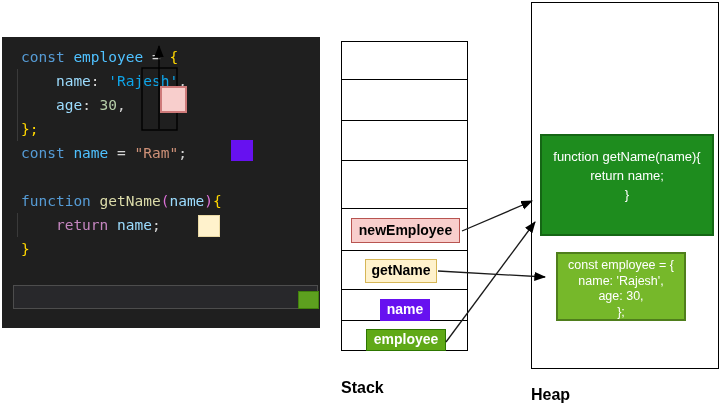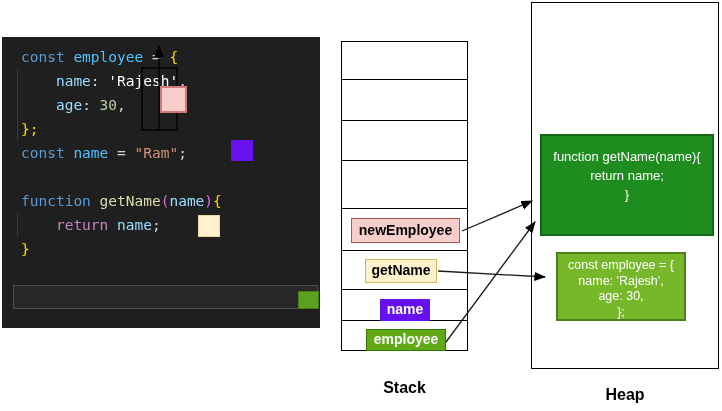--- a/index.html
+++ b/index.html
@@ -19,34 +19,34 @@
   .sq{position:absolute;box-sizing:border-box;z-index:6;}
 
   
   .frame{position:absolute;box-sizing:border-box;border:1.6px solid #000;background:#fff;z-index:1;}
   .hline{position:absolute;height:0;border-top:1.4px solid #000;z-index:2;}
   .stack-item{position:absolute;box-sizing:border-box;text-align:center;font-weight:bold;
               font-size:14px;z-index:3;}
   .heap-obj{position:absolute;box-sizing:border-box;text-align:center;z-index:3;}
   .heap-obj div{white-space:pre;}
 
-  .region-label{position:absolute;text-align:center;font-weight:bold;font-size:16px;color:#000;z-index:3;}
+  .region-label{position:absolute;text-align:left;font-weight:bold;font-size:16px;color:#000;z-index:3;}
 
   #overlay{position:absolute;left:0;top:0;width:722px;height:411px;z-index:5;pointer-events:none;}
 </style>
 </head>
 <body>
 
 <div id="canvas">
 
   <div class="abs" id="code-editor">
     <div class="indent-guide" style="top:32px;height:72px;"></div>
     <div class="indent-guide" style="top:176px;height:24px;"></div>
   <div class="code-line" style="top: 8px;"><span style="color: rgb(86, 156, 214);">const</span><span style="color: rgb(212, 212, 212);"> </span><span style="color: rgb(79, 193, 255);">employee</span><span style="color: rgb(212, 212, 212);"> = </span><span style="color: rgb(255, 215, 0);">{</span></div>
-      <div class="code-line" style="top: 32px;"><span style="color: rgb(212, 212, 212);">    </span><span style="color: rgb(156, 220, 254);">name</span><span style="color: rgb(212, 212, 212);">: </span><span style="color: #ffffff;">'Rajesh'</span><span style="color: rgb(212, 212, 212);">,</span></div>
+      <div class="code-line" style="top: 32px;"><span style="color: rgb(212, 212, 212);">    </span><span style="color: rgb(156, 220, 254);">name</span><span style="color: rgb(212, 212, 212);">: </span><span style="color: #0ea5e9;">'Rajesh'</span><span style="color: rgb(212, 212, 212);">,</span></div>
       <div class="code-line" style="top: 56px;"><span style="color: rgb(212, 212, 212);">    </span><span style="color: rgb(156, 220, 254);">age</span><span style="color: rgb(212, 212, 212);">: </span><span style="color: rgb(181, 206, 168);">30</span><span style="color: rgb(212, 212, 212);">,</span></div>
       <div class="code-line" style="top: 80px;"><span style="color: rgb(255, 215, 0);">};</span></div>
       <div class="code-line" style="top: 104px;"><span style="color: rgb(86, 156, 214);">const</span><span style="color: rgb(212, 212, 212);"> </span><span style="color: rgb(79, 193, 255);">name</span><span style="color: rgb(212, 212, 212);"> = </span><span style="color: rgb(206, 145, 120);">"Ram"</span><span style="color: rgb(212, 212, 212);">;</span></div>
       <div class="code-line" style="top: 128px;"></div>
       <div class="code-line" style="top: 152px;"><span style="color: rgb(86, 156, 214);">function</span><span style="color: rgb(212, 212, 212);"> </span><span style="color: rgb(220, 220, 170);">getName</span><span style="color: rgb(218, 112, 214);">(</span><span style="color: rgb(156, 220, 254);">name</span><span style="color: rgb(218, 112, 214);">)</span><span style="color: rgb(255, 215, 0);">{</span></div>
       <div class="code-line" style="top: 176px;"><span style="color: rgb(212, 212, 212);">    </span><span style="color: rgb(197, 134, 192); margin-top: 12px;">return</span><span style="color: rgb(212, 212, 212);"> </span><span style="color: rgb(156, 220, 254);">name</span><span style="color: rgb(212, 212, 212);">;</span></div>
       <div class="code-line" style="top: 200px;"><span style="color: rgb(255, 215, 0);">}</span></div>
       <div class="code-line" style="top: 224px;"></div>
       <div class="line-hl" style="top: 248px;"></div>
     </div>

